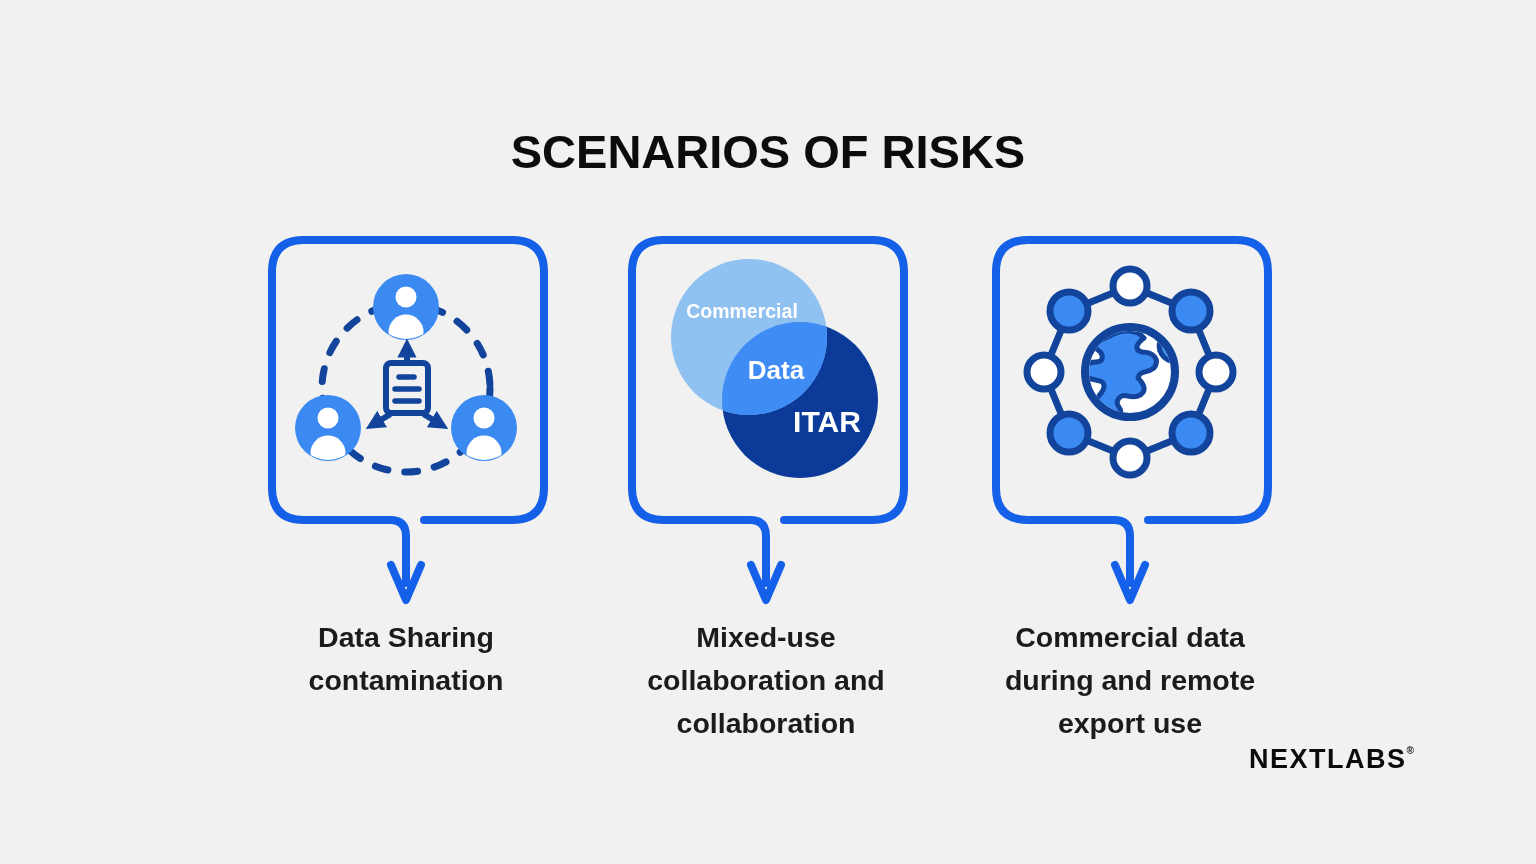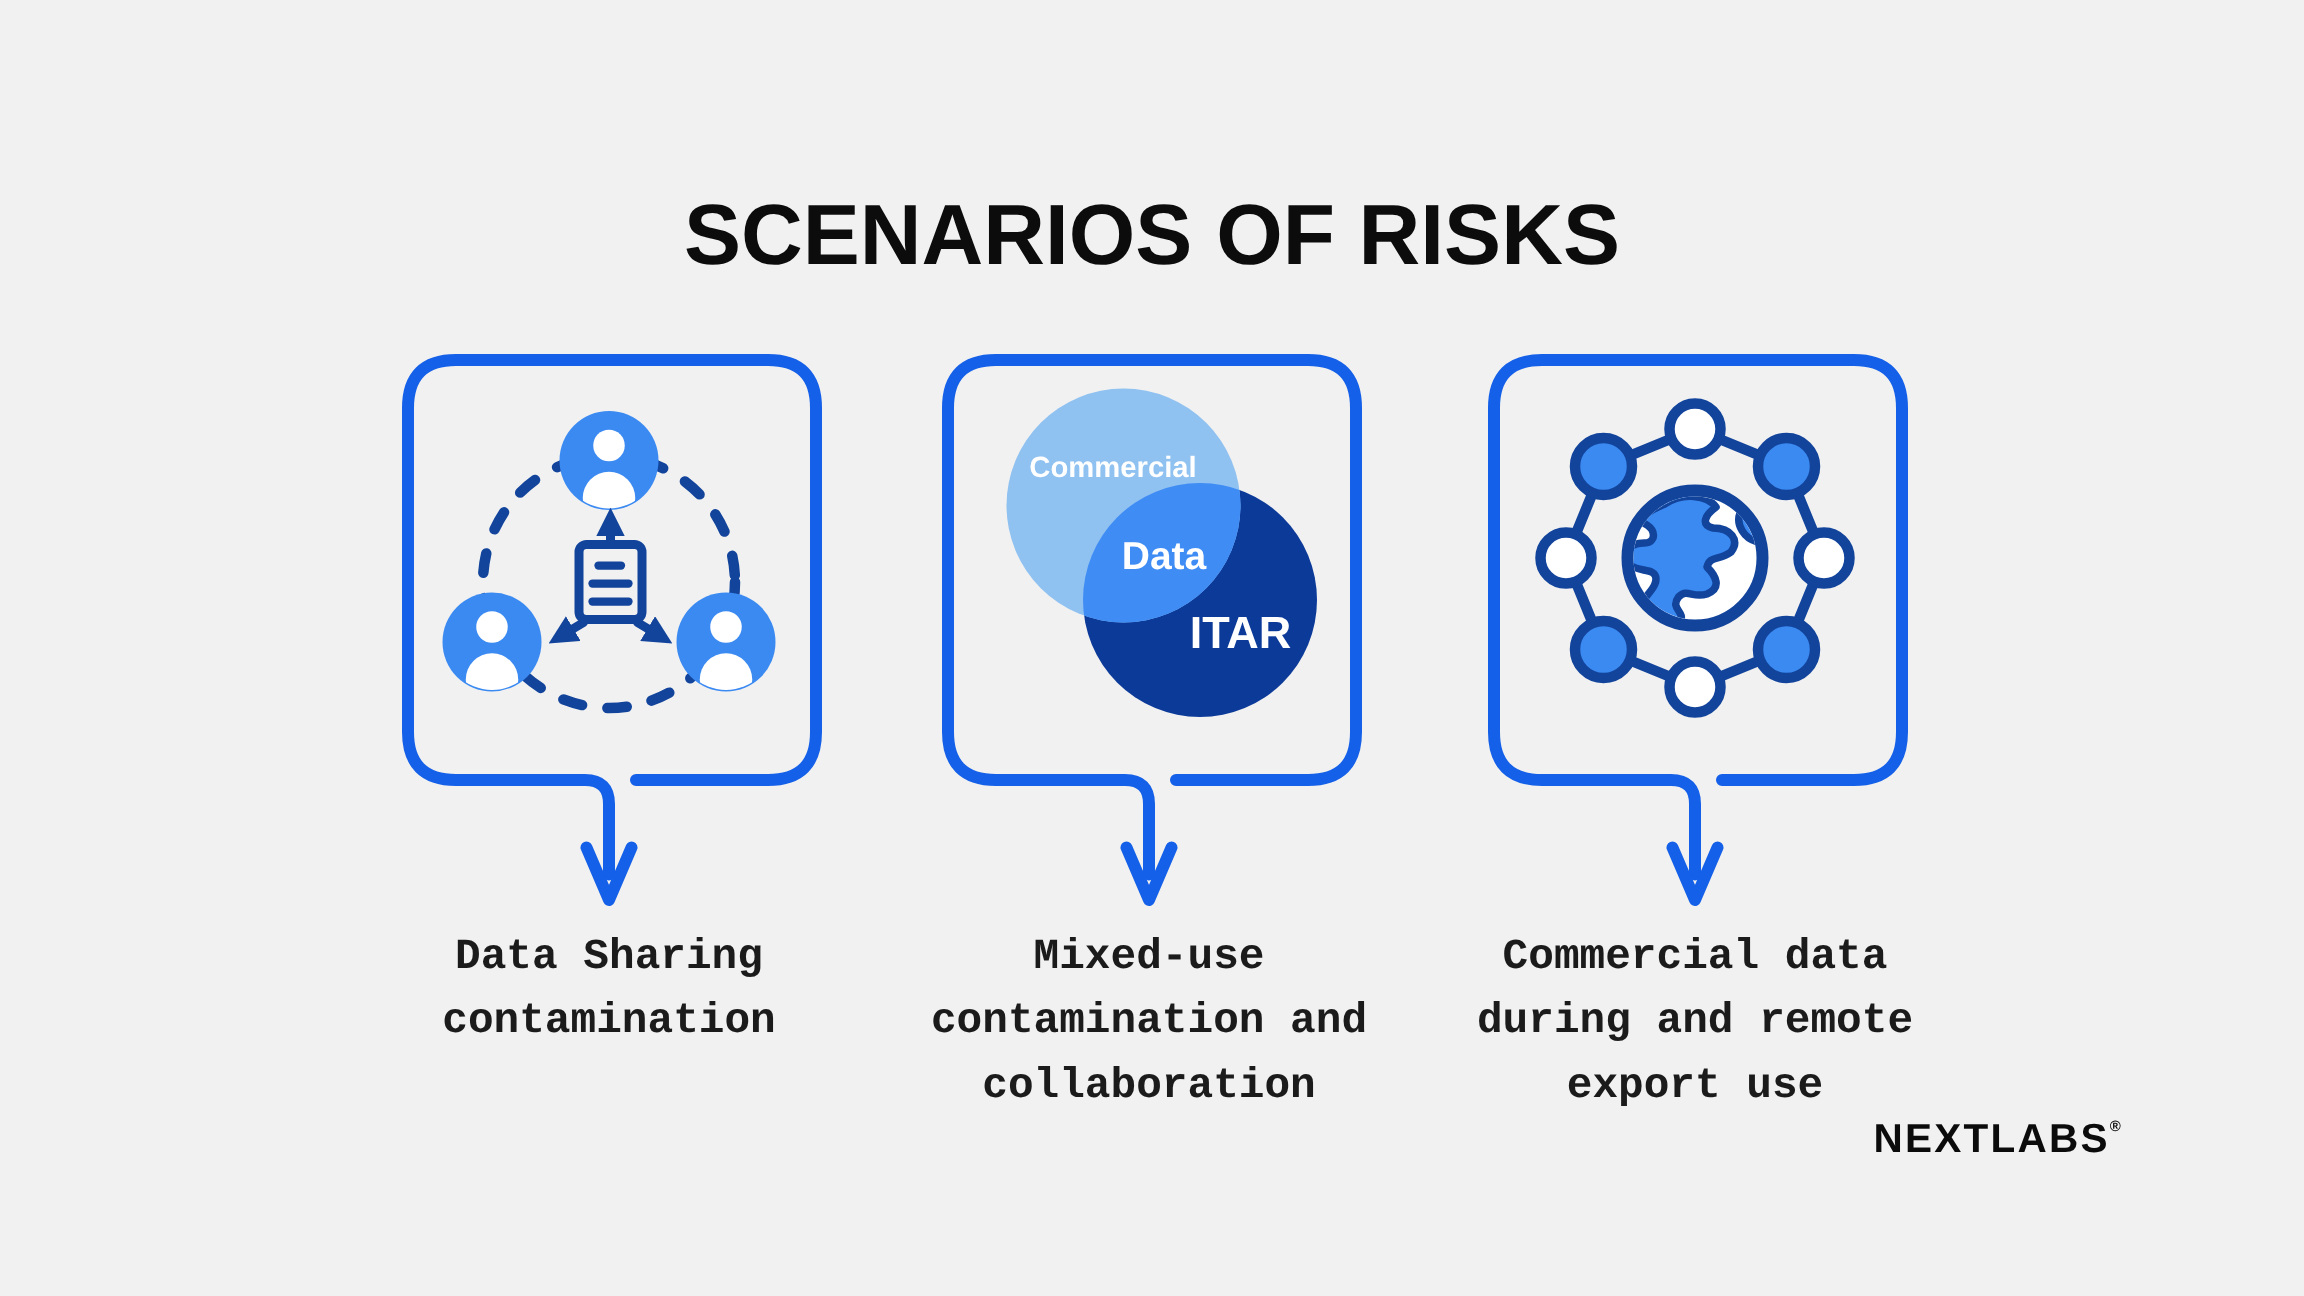--- a/index.html
+++ b/index.html
@@ -3,33 +3,33 @@
 <meta charset="utf-8">
 <style>
   html,body{margin:0;padding:0;}
   body{
     width:1536px;height:864px;position:relative;overflow:hidden;
     background:#f1f1f1;
     font-family:"Liberation Sans", sans-serif;
   }
   .title{
     position:absolute;top:124px;left:0;width:1536px;margin:0;
-    text-align:center;font-size:57px;font-weight:bold;color:#0c0c0c;
+    text-align:center;font-size:47px;font-weight:bold;color:#0c0c0c;
     letter-spacing:0px;
   }
   .panel-svg{position:absolute;top:236px;width:280px;height:380px;}
   .panel-svg.p1{left:268px;}
   .panel-svg.p2{left:628px;}
   .panel-svg.p3{left:992px;}
   .border-line{fill:none;stroke:#1560e8;stroke-width:8;stroke-linecap:round;stroke-linejoin:round;}
   .caption{
     position:absolute;top:616px;width:344px;text-align:center;
     font-size:28.5px;font-weight:bold;color:#1b1b1b;line-height:43px;
   }
-  .caption span{display:block;font-family:Liberation Mono, monospace;}
+  .caption span{display:block;}
   .caption.c1{left:234px;}
   .caption.c2{left:594px;}
   .caption.c3{left:958px;}
   .venn-label{fill:#ffffff;font-family:"Liberation Sans",sans-serif;font-weight:bold;text-anchor:middle;}
   .logo{
     position:absolute;left:1249px;top:744px;
     font-size:27px;font-weight:bold;color:#0b0b0b;letter-spacing:1.5px;
   }
   .logo sup{font-size:10px;letter-spacing:0;vertical-align:14px;}
 </style>
@@ -122,21 +122,21 @@
     </g>
   </g>
 </svg>
 
 <div class="caption c1">
   <span>Data Sharing</span>
   <span>contamination</span>
 </div>
 <div class="caption c2">
   <span>Mixed-use</span>
-  <span>contamination and</span>
+  <span>collaboration and</span>
   <span>collaboration</span>
 </div>
 <div class="caption c3">
   <span>Commercial data</span>
   <span>during and remote</span>
   <span>export use</span>
 </div>
 
 <div class="logo">
   <span>NEXTLABS</span><sup>®</sup>

